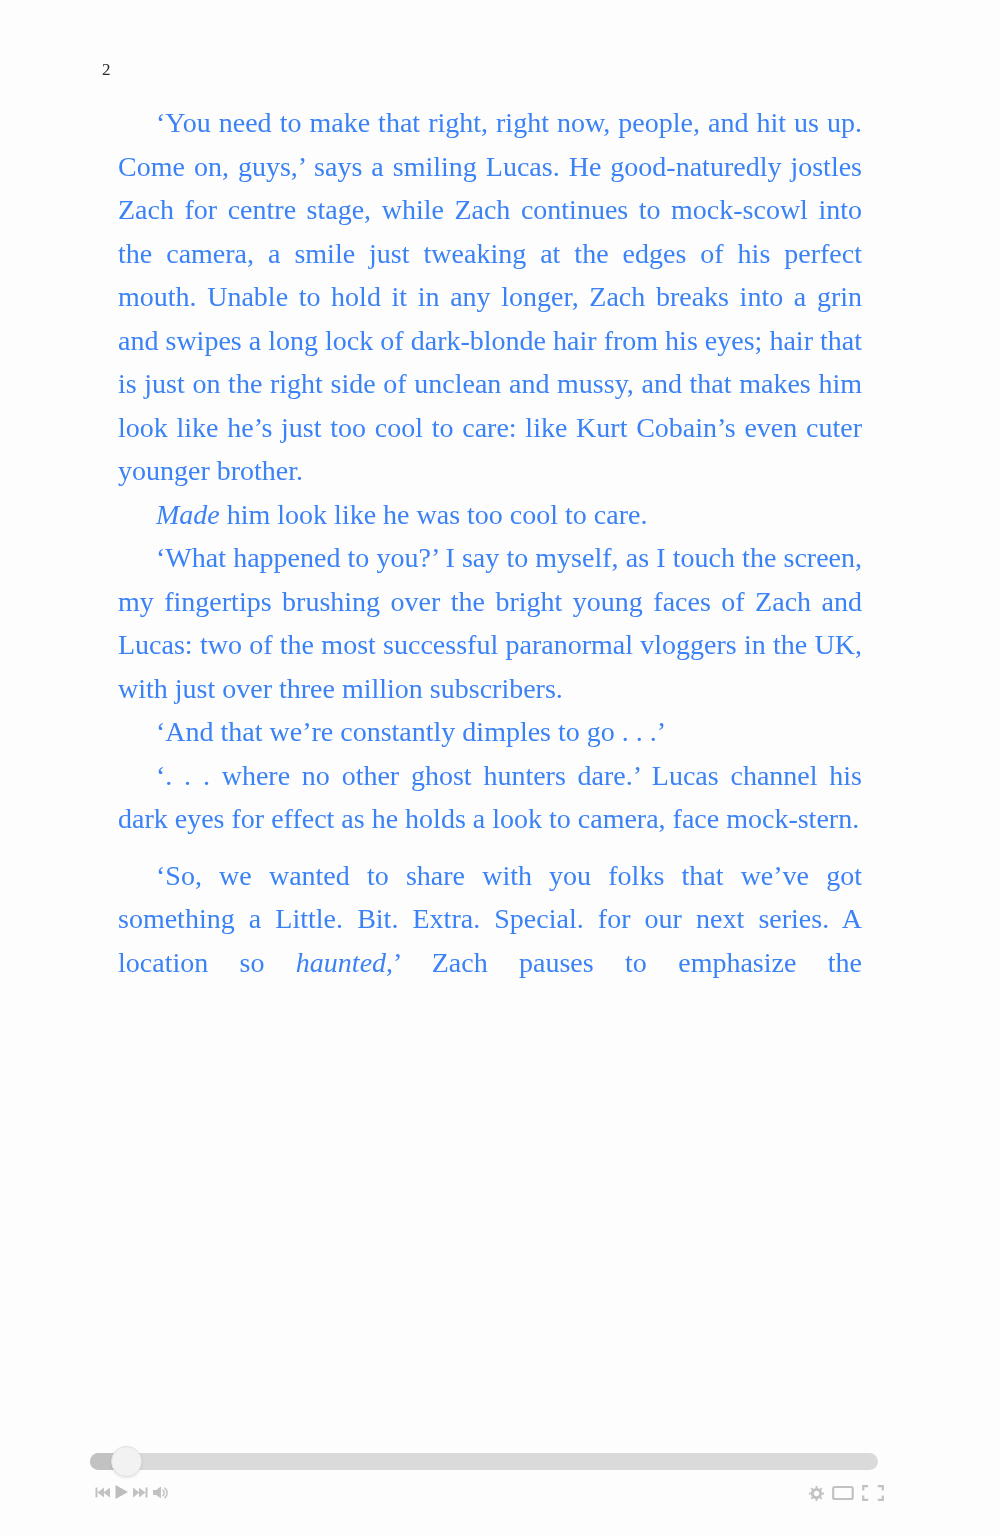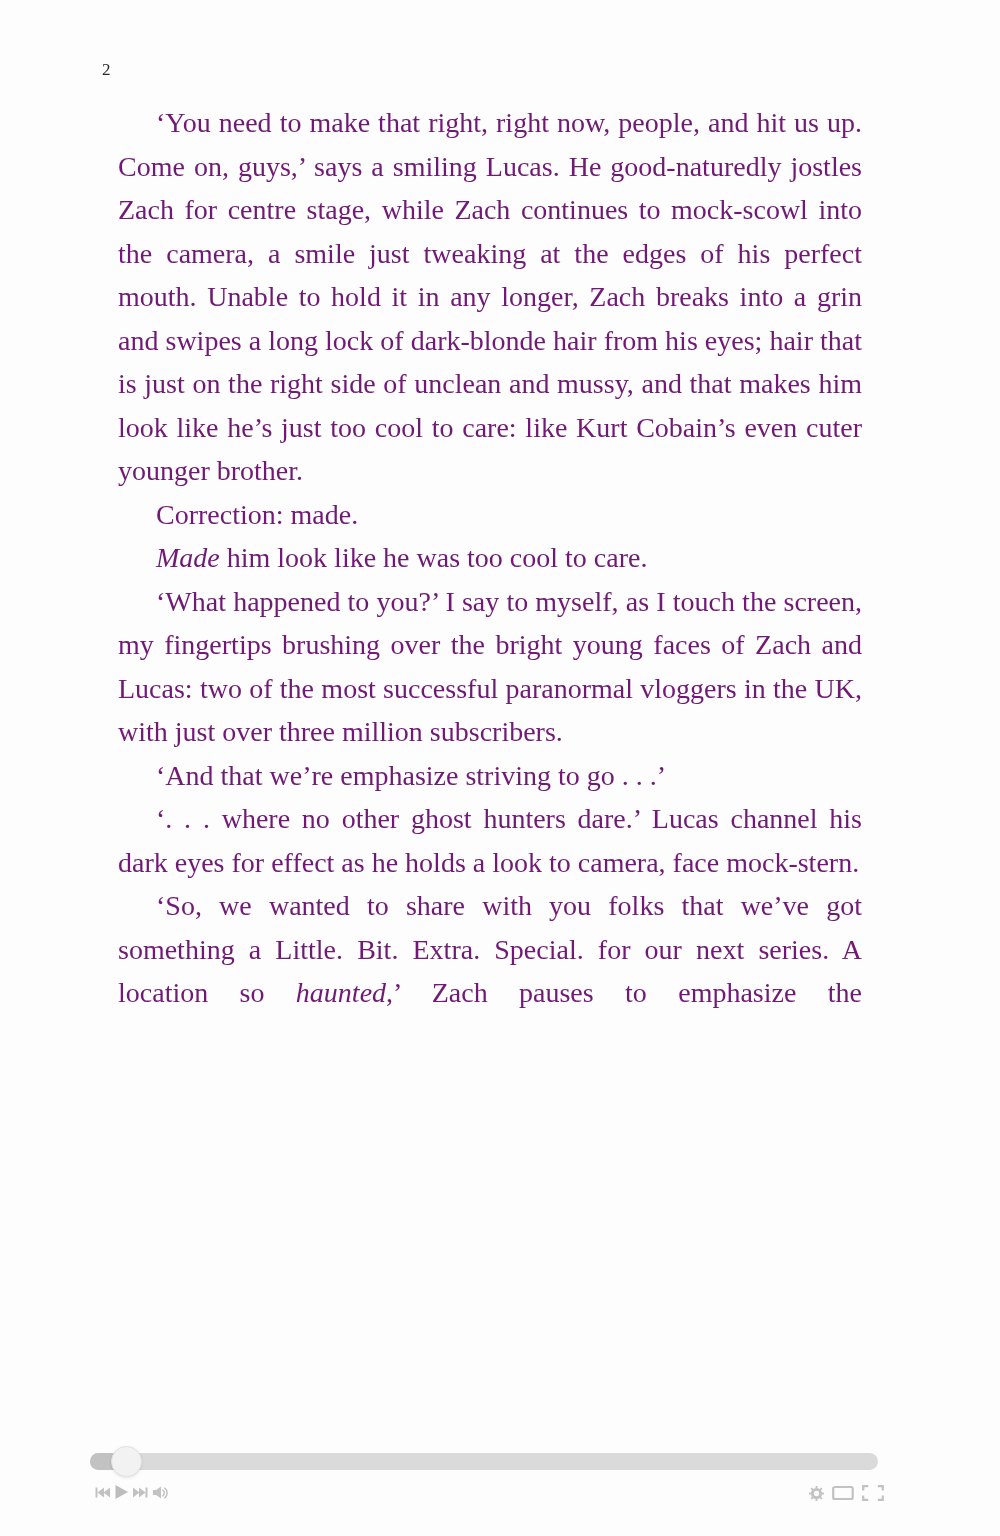--- a/index.html
+++ b/index.html
@@ -14,31 +14,31 @@
     position: absolute;
     left: 102px; top: 60px;
     font-size: 17px;
     color: #2b2b2b;
     font-family: "Liberation Serif", serif;
   }
   .text-block {
     position: absolute;
     left: 118px; top: 101px;
     width: 744px;
-    color: #701a75;
+    color: #3b82f6;
     font-size: 28px;
     line-height: 43.5px;
   }
   .text-block p {
     margin: 0;
     text-align: justify;
     text-indent: 38px;
     hyphens: none;
   }
-  .text-block p.cont { text-align-last: justify; }
+  .text-block p.cont { text-align-last: justify; margin-top: 13px; }
   .it { font-style: italic; }
 
   
   .seek-track {
     position: absolute;
     left: 90px; top: 1453px;
     width: 788px; height: 17px;
     border-radius: 9px;
     background: #dadada;
   }
@@ -73,24 +73,23 @@
   }
   .ctl { display: inline-flex; align-items: center; justify-content: center; cursor: pointer; }
 </style>
 </head>
 <body>
 
 <div class="page-number">2</div>
 
 <div class="text-block">
   <p><span>‘You need to make that right, right now, people, and hit us up. Come on, guys,’ says a smiling Lucas. He good-naturedly jostles Zach for centre stage, while Zach continues to mock-scowl into the camera, a smile just tweaking at the edges of his perfect mouth. Unable to hold it in any longer, Zach breaks into a grin and swipes a long lock of dark-blonde hair from his eyes; hair that is just on the right side of unclean and mussy, and that makes him look like he’s just too cool to care: like Kurt Cobain’s even cuter younger brother.</span></p>
-  <p><span>Correction: made.</span></p>
   <p><span class="it">Made</span><span> him look like he was too cool to care.</span></p>
   <p><span>‘What happened to you?’ I say to myself, as I touch the screen, my fingertips brushing over the bright young faces of Zach and Lucas: two of the most successful paranormal vloggers in the UK, with just over three million subscribers.</span></p>
-  <p><span>‘And that we’re emphasize striving to go . . .’</span></p>
+  <p><span>‘And that we’re constantly dimples to go . . .’</span></p>
   <p><span>‘. . . where no other ghost hunters dare.’ Lucas channel his dark eyes for effect as he holds a look to camera, face mock-stern.</span></p>
   <p class="cont"><span>‘So, we wanted to share with you folks that we’ve got something a Little. Bit. Extra. Special. for our next series. A location so </span><span class="it">haunted</span><span>,’ Zach pauses to emphasize the</span></p>
 </div>
 
 <div class="seek-track">
   <div class="seek-played"></div>
   <div class="seek-thumb"></div>
 </div>
 
 <div class="controls-left">

